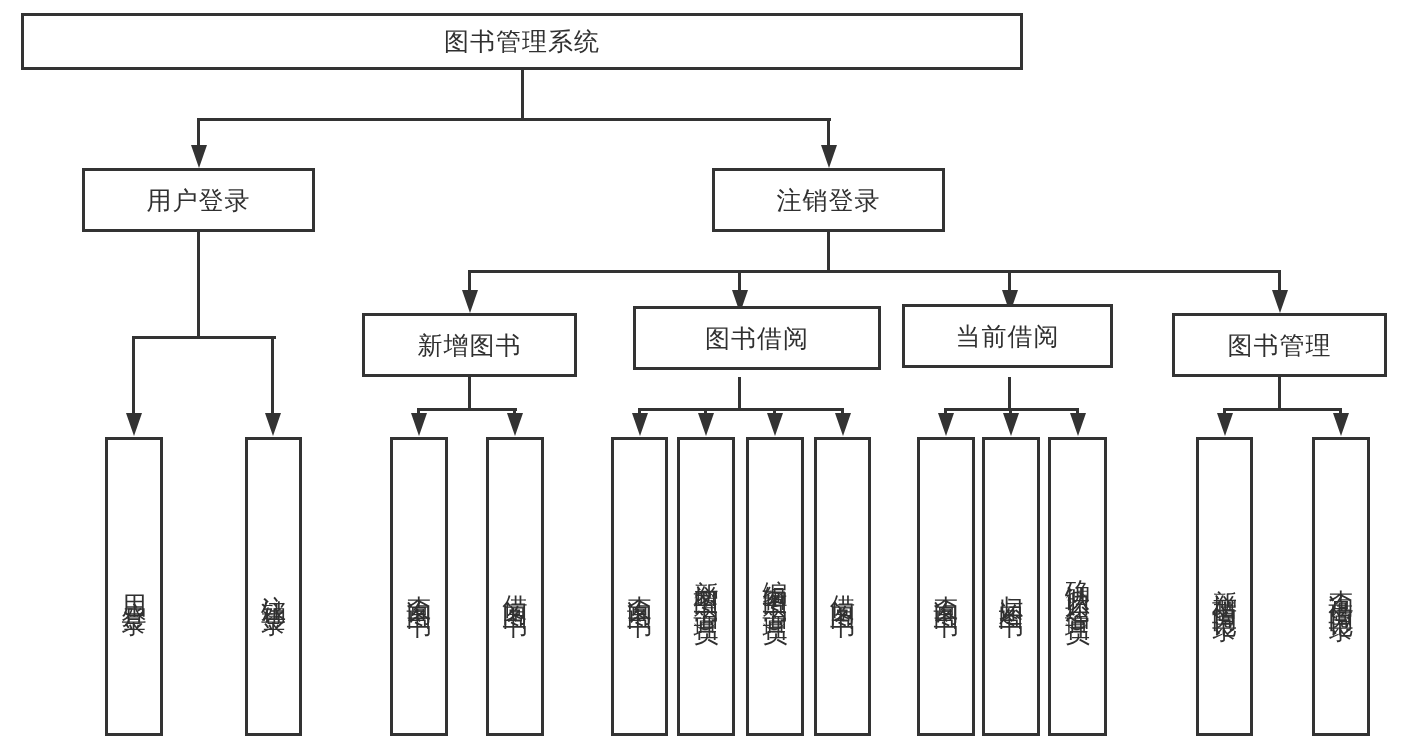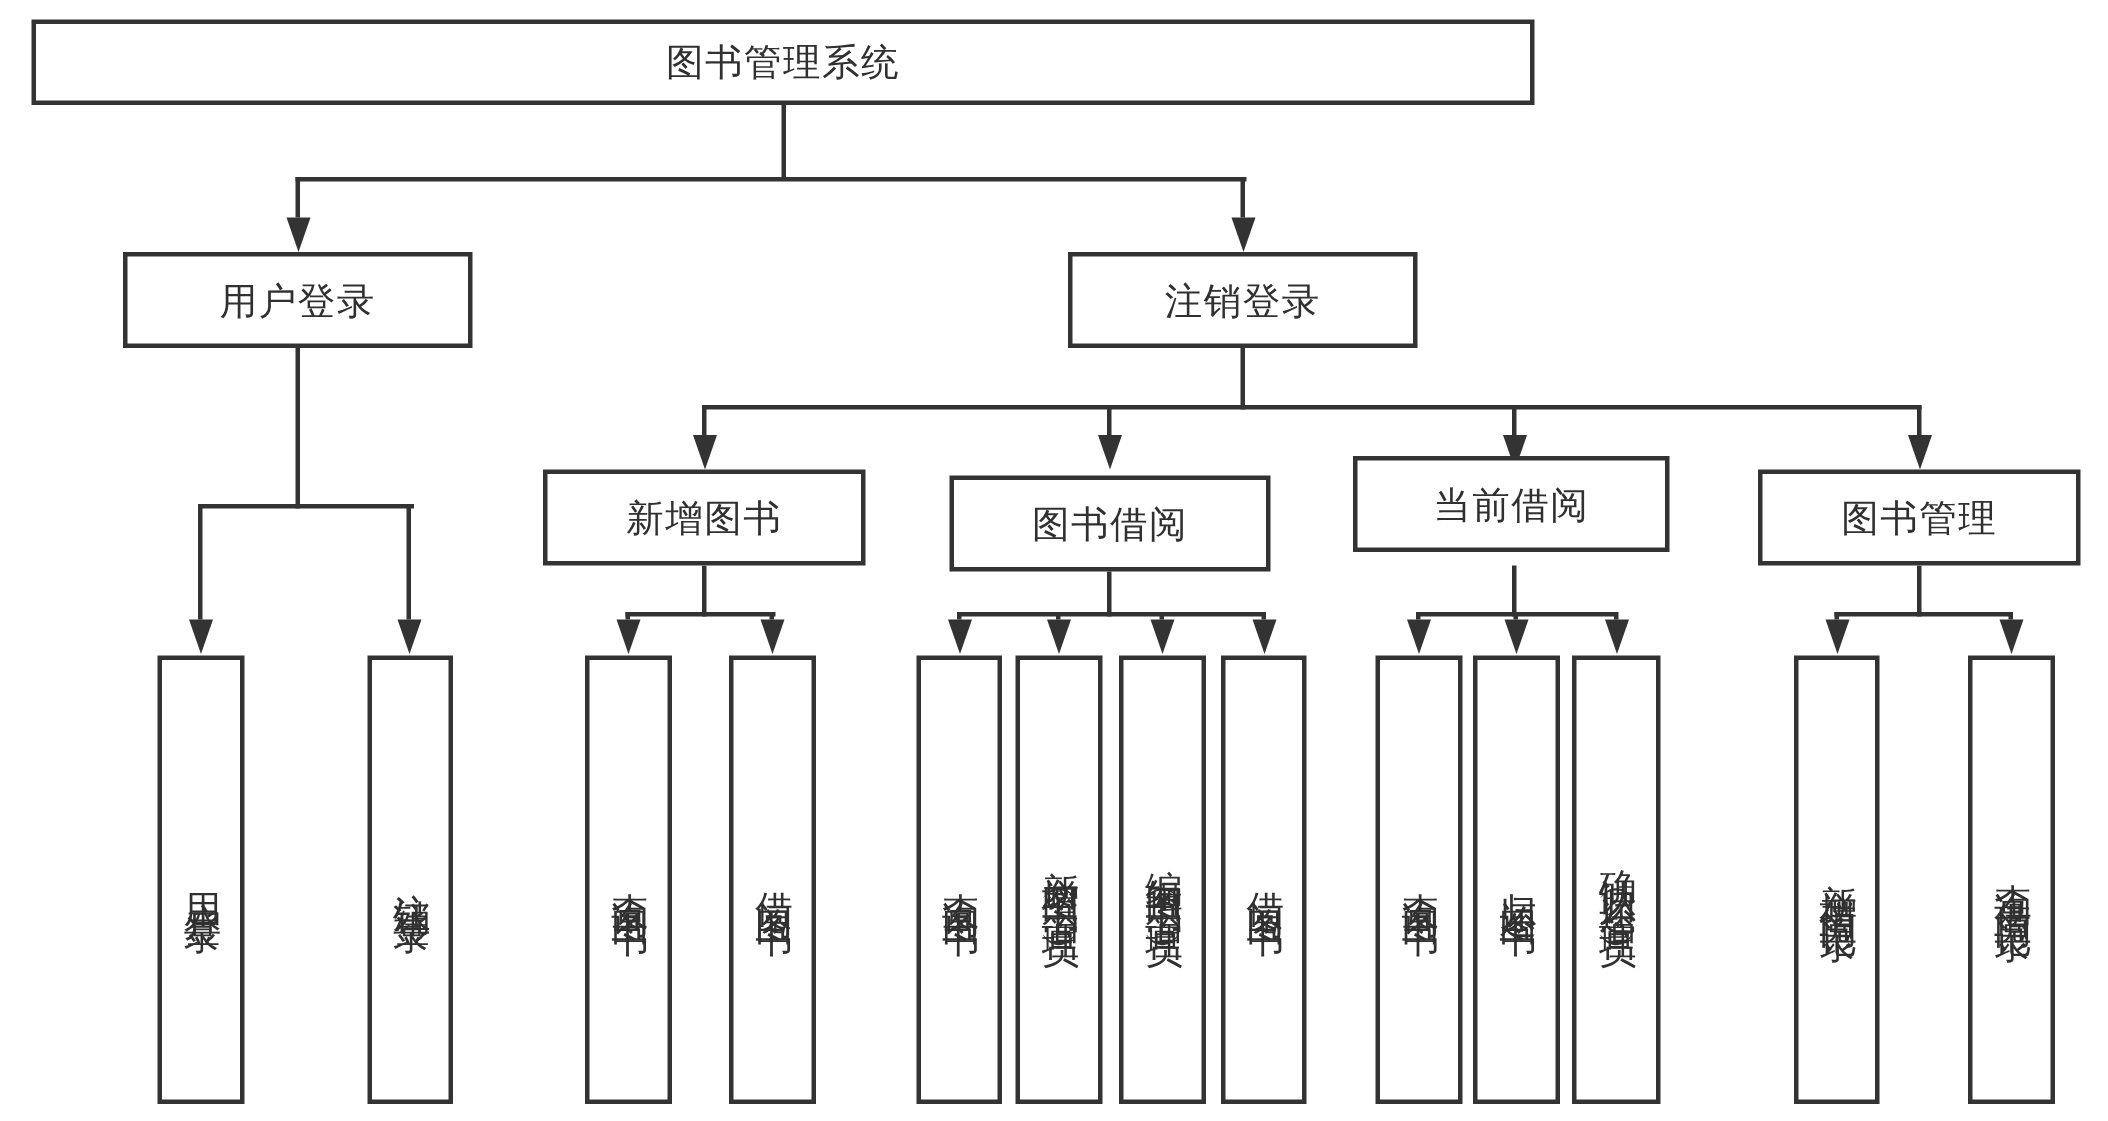--- a/index.html
+++ b/index.html
@@ -120,21 +120,21 @@
   <div class="box h" style="left:82px;top:168px;width:233px;height:64px">
     <span>用户登录</span>
   </div>
   <div class="box h" style="left:712px;top:168px;width:233px;height:64px">
     <span>注销登录</span>
   </div>
 
   <div class="box h" style="left:362px;top:313px;width:215px;height:64px">
     <span>新增图书</span>
   </div>
-  <div class="box h" style="left:633px;top:317px;width:214px;height:64px">
+  <div class="box h" style="left:633px;top:306px;width:248px;height:64px">
     <span>图书借阅</span>
   </div>
   <div class="box h" style="left:902px;top:304px;width:211px;height:64px">
     <span>当前借阅</span>
   </div>
   <div class="box h" style="left:1172px;top:313px;width:215px;height:64px">
     <span>图书管理</span>
   </div>
 
   <div class="box v" style="left:105px;top:437px;width:58px;height:299px">

